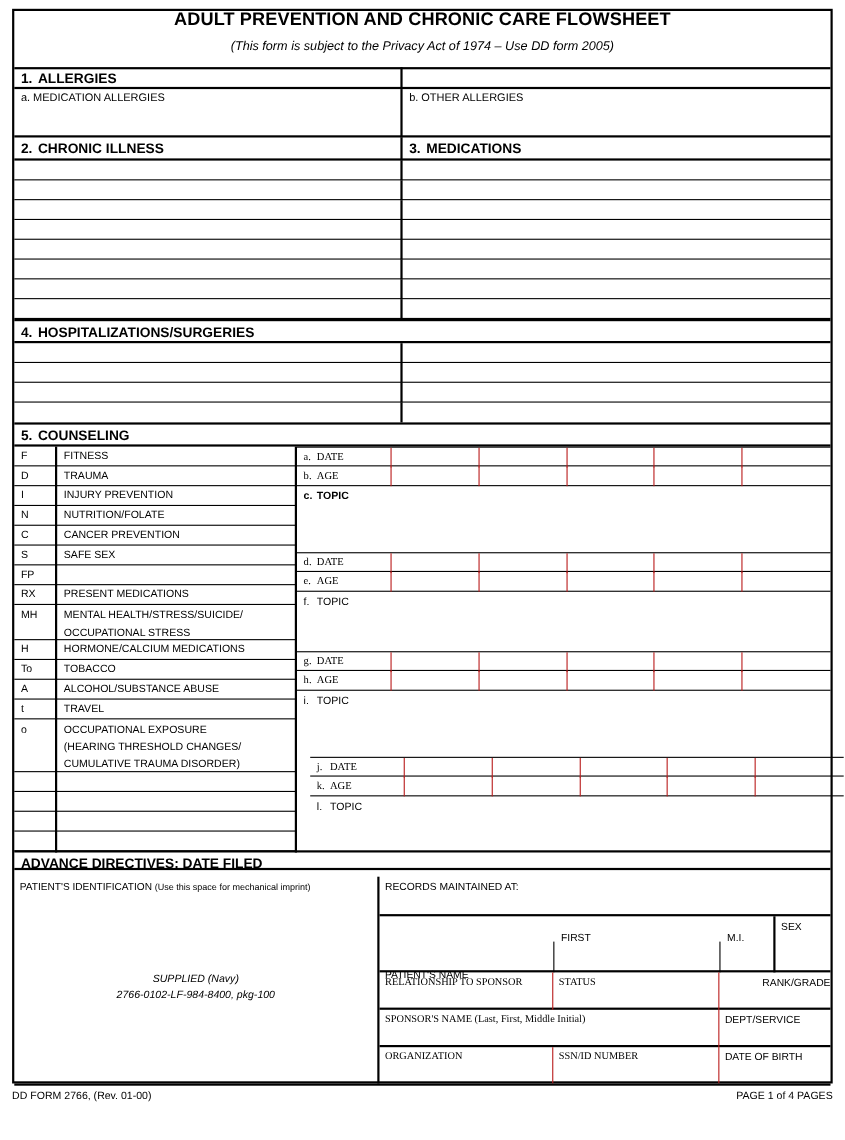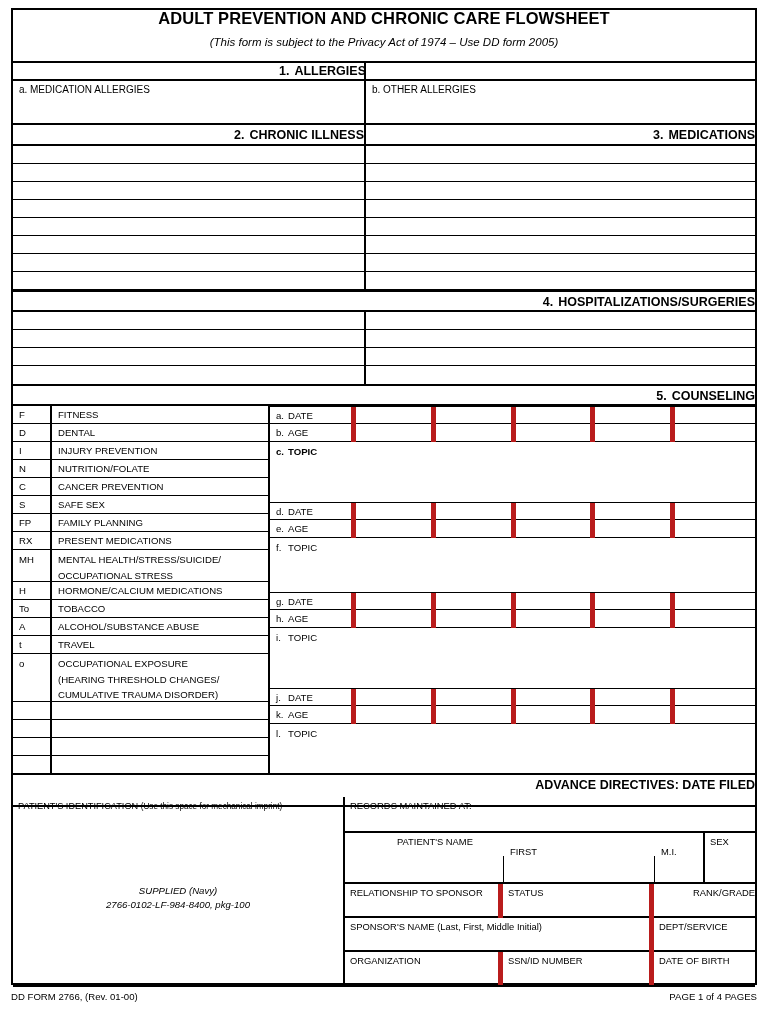--- a/index.html
+++ b/index.html
@@ -36,21 +36,21 @@
 
   
   .abs { position: absolute; box-sizing: border-box; }
 
   .bt { border-top: 2px solid #000; }
   .bb { border-bottom: 2px solid #000; }
   .bl { border-left: 2px solid #000; }
   .br { border-right: 2px solid #000; }
   .bb1 { border-bottom: 1px solid #000; }
   .bl1 { border-left: 1px solid #000; }
-  .br1 { border-right: 5px solid #b91c1c; }
+  .br1 { border-right: 1px solid #b91c1c; font-family: Liberation Serif, serif; }
   .bt1 { border-top: 1px solid #000; }
 
   
   .doc-title {
     position: absolute;
     left: 0; top: 9px;
     width: 100%;
     text-align: center;
     font-size: 16.5px;
     font-weight: bold;
@@ -65,21 +65,20 @@
     font-style: italic;
   }
 
   
   .sect-head {
     font-size: 12.5px;
     font-weight: bold;
     padding: 2px 0 0 6px;
     line-height: 16px;
     white-space: nowrap;
-    text-align: right;
   }
   .sect-head .num { margin-right: 5px; }
 
   .sub-label {
     font-size: 10px;
     padding: 3px 0 0 6px;
     line-height: 12px;
     white-space: nowrap;
   }
   .sub-label .ltr { display: inline-block; min-width: 11px; }
@@ -277,21 +276,21 @@
           </div>
           <div class="abs" style="left: 39px; top: 0px; width: 218px; height: 18px;">
             <div class="row-label">FITNESS</div>
           </div>
         </div>
         <div class="abs bb1" style="left: 0px; top: 18px; width: 257px; height: 18px;">
           <div class="abs" style="left: 0px; top: 0px; width: 39px; height: 18px;">
             <div class="code-cell">D</div>
           </div>
           <div class="abs" style="left: 39px; top: 0px; width: 218px; height: 18px;">
-            <div class="row-label">DENTAL</div>
+            <div class="row-label">TRAUMA</div>
           </div>
         </div>
         <div class="abs bb1" style="left: 0px; top: 36px; width: 257px; height: 18px;">
           <div class="abs" style="left: 0px; top: 0px; width: 39px; height: 18px;">
             <div class="code-cell">I</div>
           </div>
           <div class="abs" style="left: 39px; top: 0px; width: 218px; height: 18px;">
             <div class="row-label">INJURY PREVENTION</div>
           </div>
         </div>
@@ -315,23 +314,20 @@
           <div class="abs" style="left: 0px; top: 0px; width: 39px; height: 18px;">
             <div class="code-cell">S</div>
           </div>
           <div class="abs" style="left: 39px; top: 0px; width: 218px; height: 18px;">
             <div class="row-label">SAFE SEX</div>
           </div>
         </div>
         <div class="abs bb1" style="left: 0px; top: 108px; width: 257px; height: 18px;">
           <div class="abs" style="left: 0px; top: 0px; width: 39px; height: 18px;">
             <div class="code-cell">FP</div>
-          </div>
-          <div class="abs" style="left: 39px; top: 0px; width: 218px; height: 18px;">
-            <div class="row-label">FAMILY PLANNING</div>
           </div>
         </div>
         <div class="abs bb1" style="left: 0px; top: 126px; width: 257px; height: 18px;">
           <div class="abs" style="left: 0px; top: 0px; width: 39px; height: 18px;">
             <div class="code-cell">RX</div>
           </div>
           <div class="abs" style="left: 39px; top: 0px; width: 218px; height: 18px;">
             <div class="row-label">PRESENT MEDICATIONS</div>
           </div>
         </div>
@@ -477,21 +473,21 @@
             <div class="abs br1" style="left: 86px; top: 0px; width: 79.8px; height: 18px;"></div>
             <div class="abs br1" style="left: 165.8px; top: 0px; width: 79.8px; height: 18px;"></div>
             <div class="abs br1" style="left: 245.6px; top: 0px; width: 79.8px; height: 18px;"></div>
             <div class="abs br1" style="left: 325.4px; top: 0px; width: 79.8px; height: 18px;"></div>
             <div class="abs" style="left: 405.2px; top: 0px; width: 79.8px; height: 18px;"></div>
           </div>
           <div class="abs" style="left: 0px; top: 36px; width: 485px; height: 54px;">
             <div class="topic-label"><span class="ltr">i.</span><span>TOPIC</span></div>
           </div>
         </div>
-        <div class="abs" style="left: 0px; top: 282px; width: 485px; height: 90px;">
+        <div class="abs" style="left: 12px; top: 282px; width: 485px; height: 90px;">
           <div class="abs bb1 bt1" style="left: 0px; top: 0px; width: 485px; height: 18px;">
             <div class="abs br1 da-label" style="left: 0px; top: 0px; width: 86px; height: 18px;"><span class="ltr">j.</span><span>DATE</span></div>
             <div class="abs br1" style="left: 86px; top: 0px; width: 79.8px; height: 18px;"></div>
             <div class="abs br1" style="left: 165.8px; top: 0px; width: 79.8px; height: 18px;"></div>
             <div class="abs br1" style="left: 245.6px; top: 0px; width: 79.8px; height: 18px;"></div>
             <div class="abs br1" style="left: 325.4px; top: 0px; width: 79.8px; height: 18px;"></div>
             <div class="abs" style="left: 405.2px; top: 0px; width: 79.8px; height: 18px;"></div>
           </div>
           <div class="abs bb1" style="left: 0px; top: 18px; width: 485px; height: 18px;">
             <div class="abs br1 da-label" style="left: 0px; top: 0px; width: 86px; height: 18px;"><span class="ltr">k.</span><span>AGE</span></div>
@@ -500,39 +496,39 @@
             <div class="abs br1" style="left: 245.6px; top: 0px; width: 79.8px; height: 18px;"></div>
             <div class="abs br1" style="left: 325.4px; top: 0px; width: 79.8px; height: 18px;"></div>
             <div class="abs" style="left: 405.2px; top: 0px; width: 79.8px; height: 18px;"></div>
           </div>
           <div class="abs" style="left: 0px; top: 36px; width: 485px; height: 54px;">
             <div class="topic-label"><span class="ltr">l.</span><span>TOPIC</span></div>
           </div>
         </div>
       </div>
 
-    <div class="abs bb" style="left:0; top:765px; width:742px; height:32px;">
+    <div class="abs bb" style="left:0; top:765px; width:742px; height:16px;">
       <div class="sect-head">ADVANCE DIRECTIVES: DATE FILED</div>
     </div>
 
     <div class="abs br" style="left:0; top:787px; width:332px; height:188px;">
       <div class="pid-label">
         <span>PATIENT'S IDENTIFICATION</span>
         <span class="small">(Use this space for mechanical imprint)</span>
       </div>
       <div class="supplied" style="top:87px;">SUPPLIED (Navy)</div>
       <div class="supplied" style="top:101px;">2766-0102-LF-984-8400, pkg-100</div>
     </div>
 
     <div class="abs bb" style="left:332px; top:787px; width:410px; height:36px;">
       <div class="pid-field">RECORDS MAINTAINED AT:</div>
     </div>
 
     <div class="abs bb" style="left:332px; top:823px; width:410px; height:51px;"></div>
-    <div class="abs" style="left:332px; top:823px; width:358px; height:51px;margin-left:47px;">
+    <div class="abs" style="left:332px; top:867px; width:358px; height:51px;">
       <div class="pid-field">PATIENT'S NAME</div>
     </div>
 
     <div class="abs bl1" style="left:490px; top:846px; width:1px; height:28px;"></div>
     <div class="abs bl1" style="left:641px; top:846px; width:1px; height:28px;"></div>
     <div class="abs" style="left:497px; top:833px; width:120px; height:16px;">
       <div class="pid-field" style="padding-left:0;">FIRST</div>
     </div>
     <div class="abs" style="left:648px; top:833px; width:40px; height:16px;">
       <div class="pid-field" style="padding-left:0;">M.I.</div>

